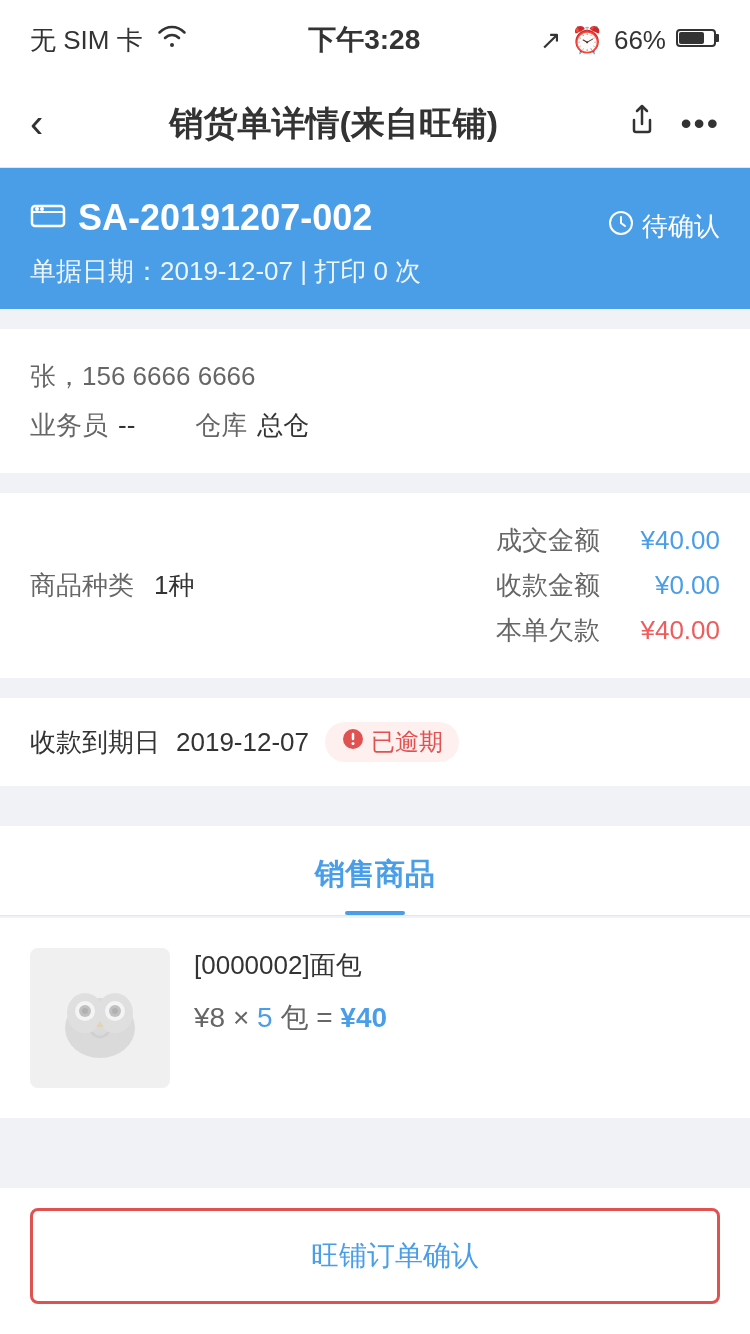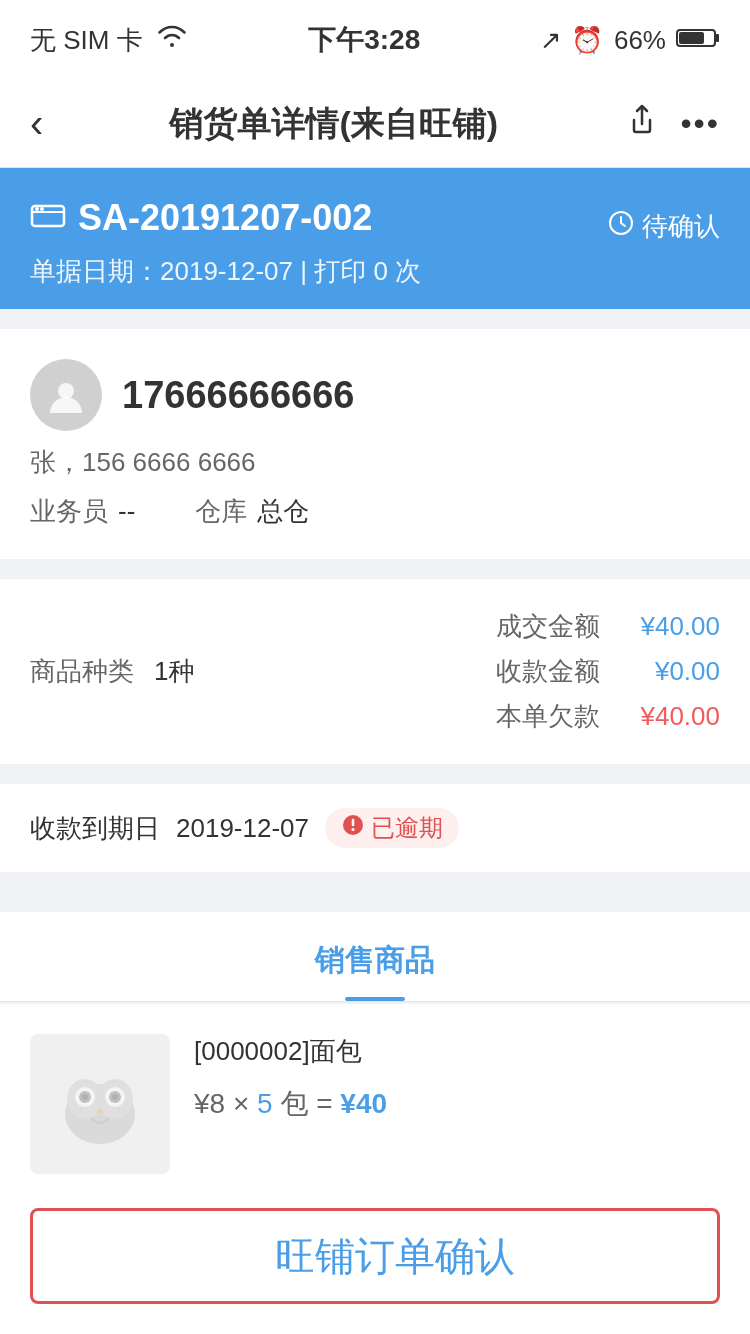--- a/index.html
+++ b/index.html
@@ -259,21 +259,21 @@
       background: #fff;
       padding: 20px 30px 30px 30px;
     }
     .confirm-btn {
       width: 100%;
       height: 96px;
       border: 3px solid #e05252;
       border-radius: 8px;
       background: #fff;
       color: #4a9ee8;
-      font-size: 40px;
+      font-size: 28px;
       font-weight: 500;
       display: flex;
       align-items: center;
       justify-content: center;
       cursor: pointer;
       padding-left: 40px;
     }
 
     
     .owl-logo { opacity: 0.3; }
@@ -341,29 +341,20 @@
           <path d="M13 7v6l4 3" stroke="white" stroke-width="2" stroke-linecap="round"></path>
         </svg>
       </span>
       <span>待确认</span>
     </div>
   </div>
   <div class="order-date">单据日期：2019-12-07 | 打印 0 次</div>
 </div>
 
 <div class="customer-card">
-  <div class="customer-top">
-    <div class="avatar">
-      <svg width="40" height="40" viewBox="0 0 40 40" fill="none">
-        <circle cx="20" cy="16" r="8" fill="white" opacity="0.8"></circle>
-        <path d="M4 38c0-8.8 7.2-16 16-16s16 7.2 16 16" fill="white" opacity="0.8"></path>
-      </svg>
-    </div>
-    <span class="customer-phone">17666666666</span>
-  </div>
   <div class="customer-name">张，156 6666 6666</div>
   <div class="customer-meta">
     <div class="meta-item">
       <span class="meta-label">业务员</span>
       <span>--</span>
     </div>
     <div class="meta-item">
       <span class="meta-label">仓库</span>
       <span>总仓</span>
     </div>

